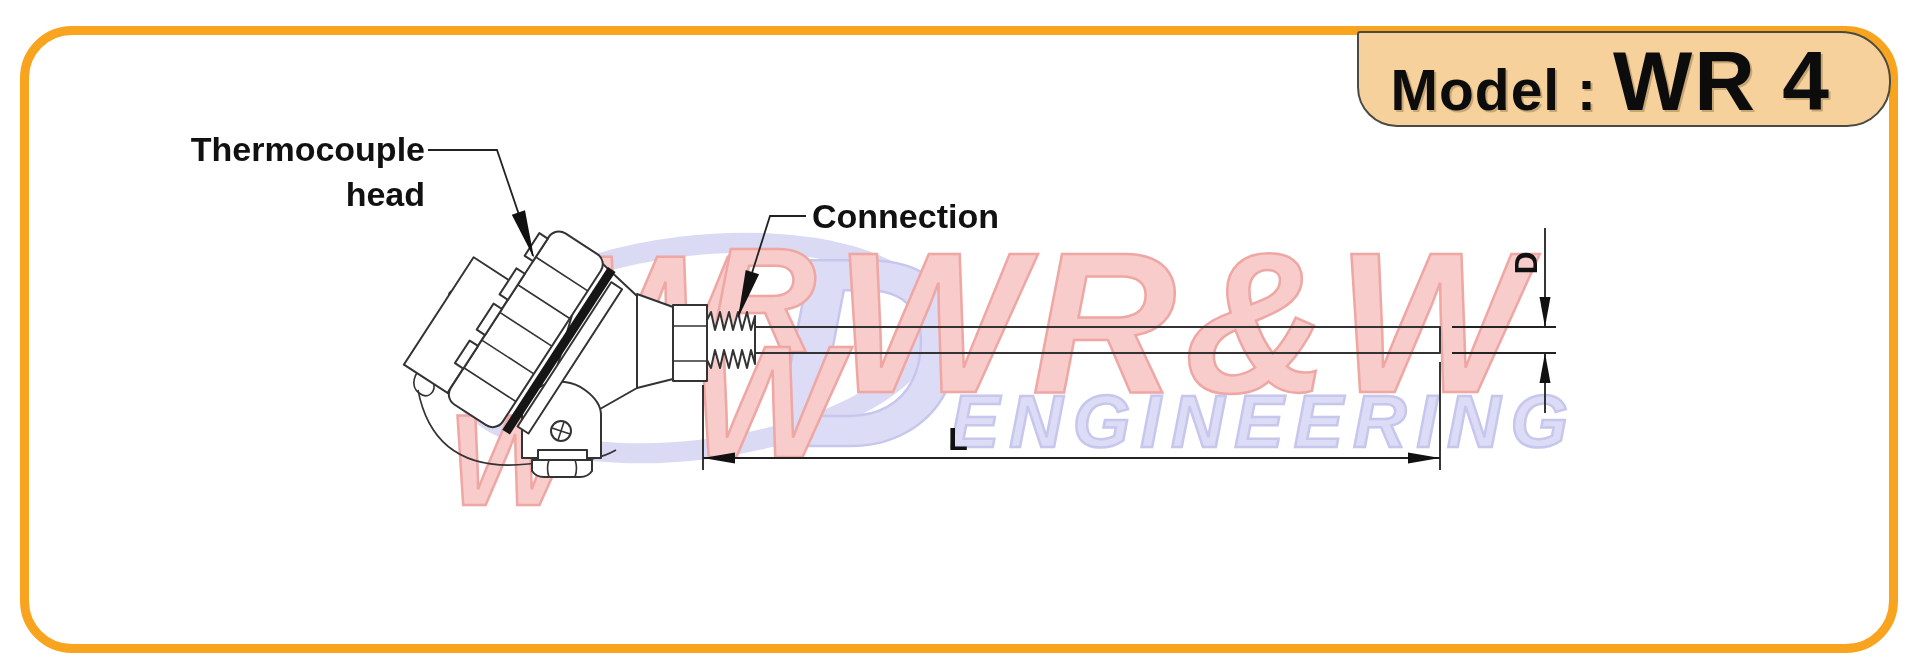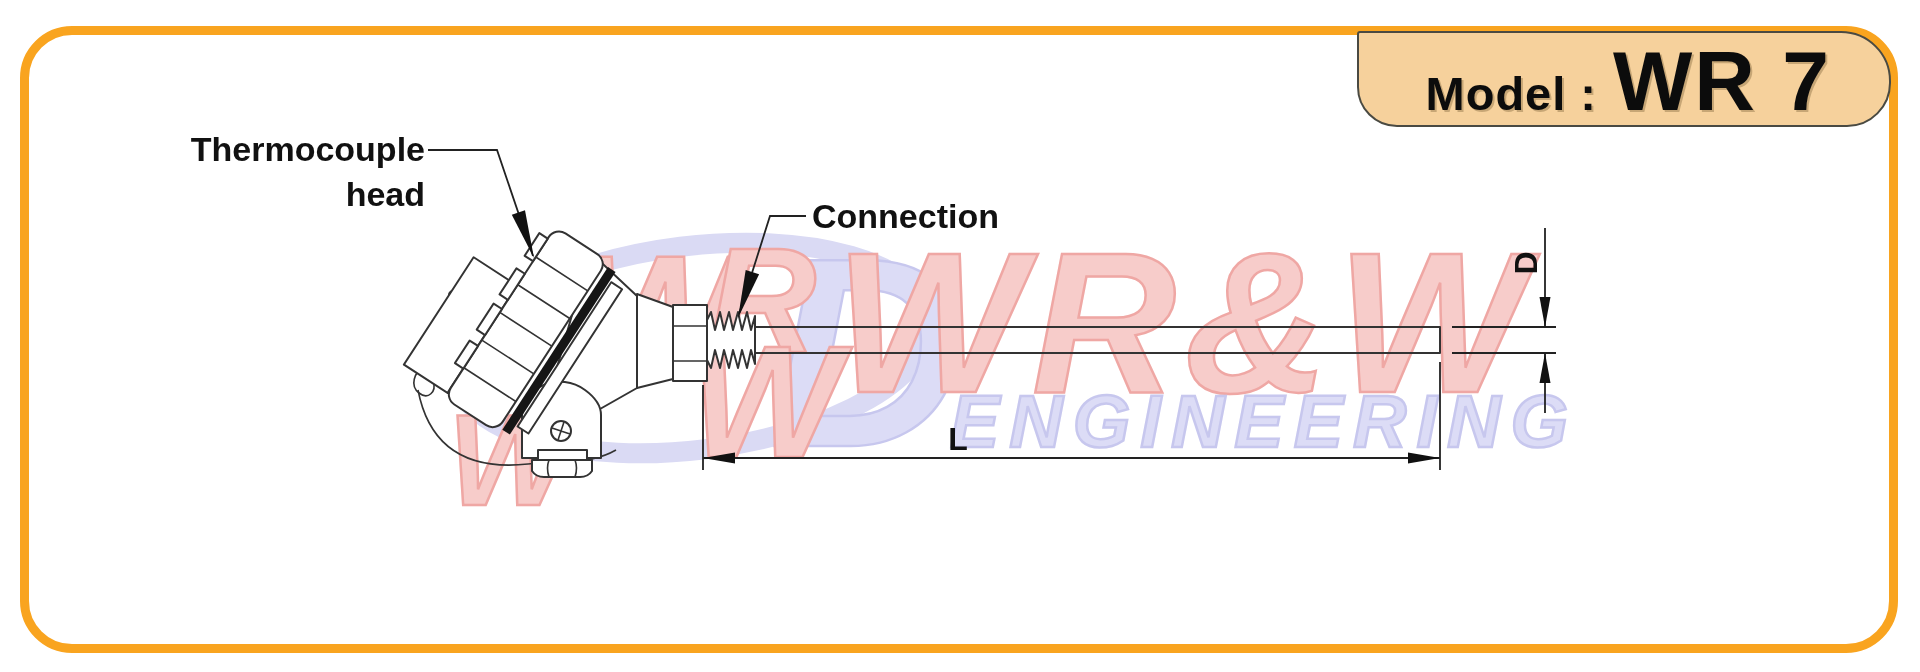--- a/index.html
+++ b/index.html
@@ -5,21 +5,21 @@
   html,body{margin:0;padding:0;background:#ffffff;}
   body{font-family:"Liberation Sans", sans-serif;}
   .stage{position:relative;width:1920px;height:672px;background:#ffffff;overflow:hidden;}
   .card{position:absolute;left:20px;top:26px;width:1878px;height:627px;box-sizing:border-box;
         border:9px solid #F9A41F;border-radius:52px;background:#ffffff;}
   .badge{position:absolute;left:1357px;top:31px;width:534px;height:96px;box-sizing:border-box;
          background:#F6D19C;border:2px solid #4a4a42;
          border-radius:3px 50px 44px 40px;
          display:flex;align-items:baseline;justify-content:flex-end;
          padding-right:58px;gap:16px;}
-  .badge .prefix{font-size:47px;font-weight:bold;color:#0c0c0c;letter-spacing:1px;
+  .badge .prefix{font-size:57px;font-weight:bold;color:#0c0c0c;letter-spacing:1px;
                  text-shadow:2px 2px 0 rgba(60,40,0,0.25);}
   .badge .model{font-size:84px;font-weight:bold;color:#0c0c0c;letter-spacing:2px;
                 text-shadow:2px 2px 0 rgba(60,40,0,0.25);}
   svg{position:absolute;left:0;top:0;}
   svg text{font-family:"Liberation Sans", sans-serif;}
   .wm-red{fill:#F7CCCA;stroke:#EFA7A4;stroke-width:2.5;font-weight:bold;font-style:italic;}
   .wm-blue{fill:#DCDCF6;stroke:#C7C7EE;stroke-width:2.5;font-weight:bold;font-style:italic;}
   .ln{stroke:#333;stroke-width:2;fill:none;stroke-linejoin:round;stroke-linecap:round;}
   .shape{stroke:#333;stroke-width:2;fill:#ffffff;stroke-linejoin:round;}
   .thin{stroke:#333;stroke-width:1.6;fill:none;}
@@ -121,15 +121,15 @@
 
     <g>
       <path class="dim" d="M806,216 L770,216 L739,314"></path>
       <polygon class="arrow" points="738,318 745.7,270.1 759.1,274.3"></polygon>
       <text class="lbl" x="812" y="228" text-anchor="start">Connection</text>
     </g>
   </svg>
 
   <div class="badge">
     <span class="prefix">Model :</span>
-    <span class="model">WR 7</span>
+    <span class="model">WR 4</span>
   </div>
 </div>
 
 </body></html>

